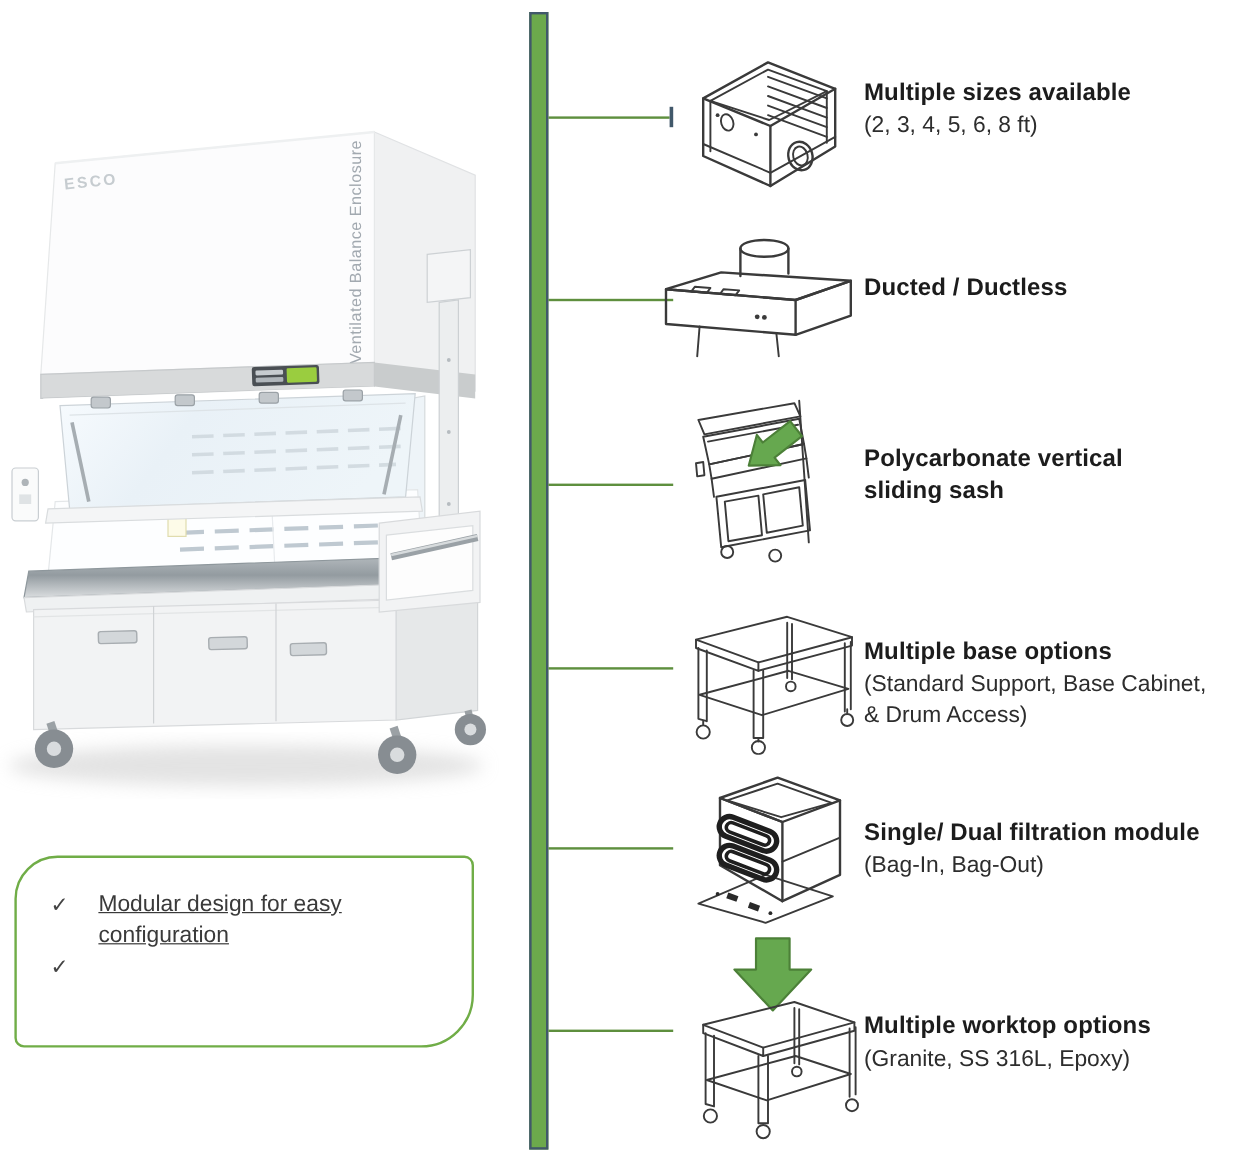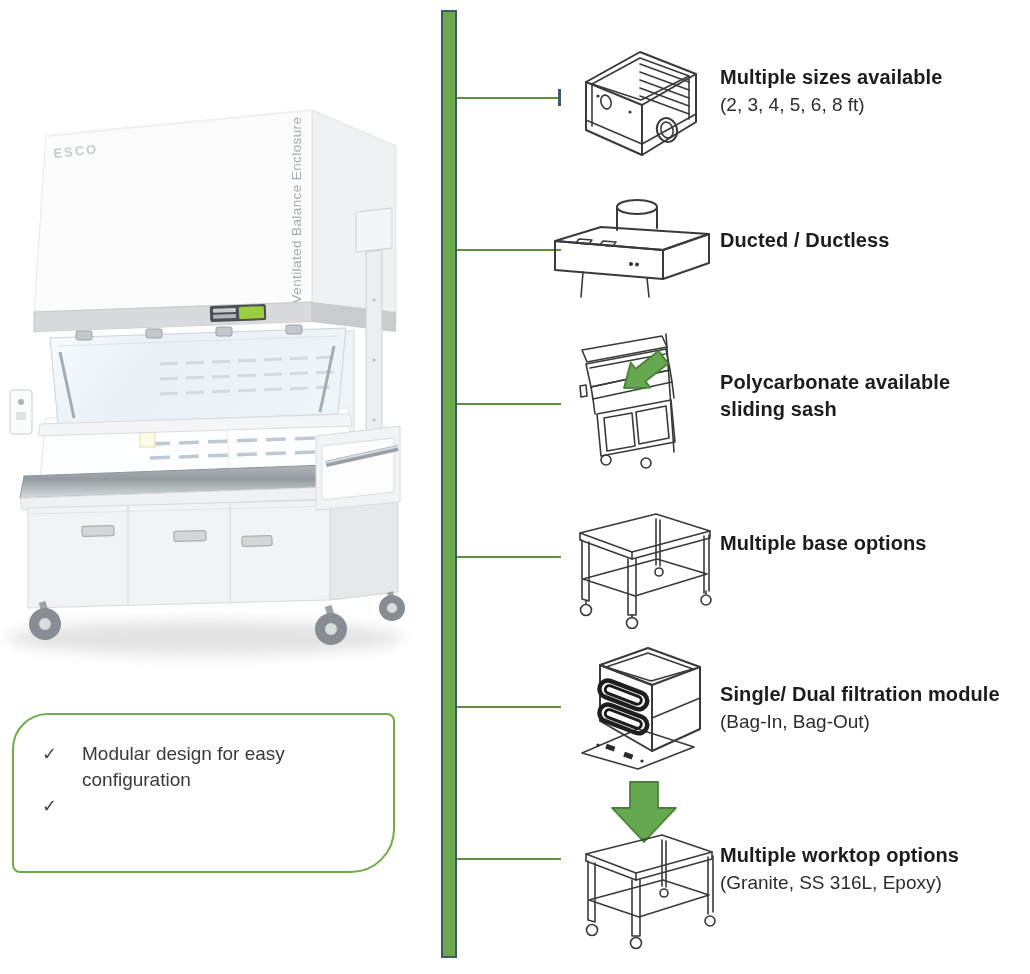--- a/index.html
+++ b/index.html
@@ -14,21 +14,21 @@
   .product{position:absolute;left:0px;top:100px;width:440px;height:570px;}
 
   
   .callout{
     position:absolute;left:12px;top:713px;width:383px;height:160px;
     border:2px solid #70AD47;border-radius:36px 8px 44px 8px;
     box-sizing:border-box;padding:26px 18px 14px 22px;background:#ffffff;
   }
   .check-item{display:flex;align-items:flex-start;font-size:19px;line-height:26px;color:#3a3a3a;}
   .check-mark{flex:none;width:40px;padding-left:6px;font-size:18px;color:#444444;}
-  .check-text{max-width:300px;}
+  .check-text{max-width:300px;text-decoration:underline;}
 
   
   .green-bar{
     position:absolute;left:441px;top:10px;width:12px;height:944px;
     background:#6CA94C;border:2px solid #41586A;box-sizing:content-box;
   }
   .connector{position:absolute;left:457px;width:104px;height:2px;background:#5E8F3E;}
   .connector.c1{top:97px;width:101px;}
   .connector.c2{top:249px;}
   .connector.c3{top:403px;}
@@ -276,21 +276,21 @@
         <path d="M14,56 L20,55 L21,66 L15,67 Z"></path>
         <circle cx="40" cy="130" r="5"></circle>
           <circle cx="80" cy="133" r="5"></circle>
       </g>
       <g transform="translate(58,58) rotate(142)">
         <path class="garrow" d="M0,0 L-21,-16 L-21,-8 L-50,-8 L-50,8 L-21,8 L-21,16 Z"></path>
       </g>
     </svg>
   </span>
   <div class="f-text t3">
-    <div class="feature-title">Polycarbonate available sliding sash</div>
+    <div class="feature-title">Polycarbonate vertical sliding sash</div>
     <div class="feature-sub"></div>
   </div>
 
   <span class="f-icon i4">
     <svg viewBox="0 0 148 126">
       <g class="lineart thin">
         <path d="M10,30 L86,11 L140,28 L62,49 Z"></path>
         <path d="M10,30 L10,37 L62,56 L62,49"></path>
         <path d="M62,56 L140,35 L140,28"></path>
         <path d="M12,37 L12,96 M19,39 L19,98 M12,96 L19,98"></path>
@@ -301,20 +301,21 @@
         <path d="M16,98 L16,101 M62,112 L62,115 M136,88 L136,91"></path>
         <circle cx="16" cy="107" r="5.5"></circle>
           <circle cx="62" cy="120" r="5.5"></circle>
         <circle cx="136" cy="97" r="5"></circle>
           <circle cx="89" cy="69" r="4"></circle>
       </g>
     </svg>
   </span>
   <div class="f-text t4">
     <div class="feature-title">Multiple base options</div>
+    <div class="feature-sub">(Standard Support, Base Cabinet, &amp; Drum Access)</div>
   </div>
 
   <span class="f-icon i5">
     <svg viewBox="0 0 150 130">
       <g class="lineart">
         <path d="M28,24 L76,7 L128,26 L80,44 Z"></path>
         <path d="M34,26 L76,12 L121,28 L79,40 Z" class="thin"></path>
         <path d="M28,24 L28,80 L80,110 L80,44 Z"></path>
         <path d="M128,26 L128,88 L80,110"></path>
         <path d="M128,57 L80,77" class="thin"></path>

